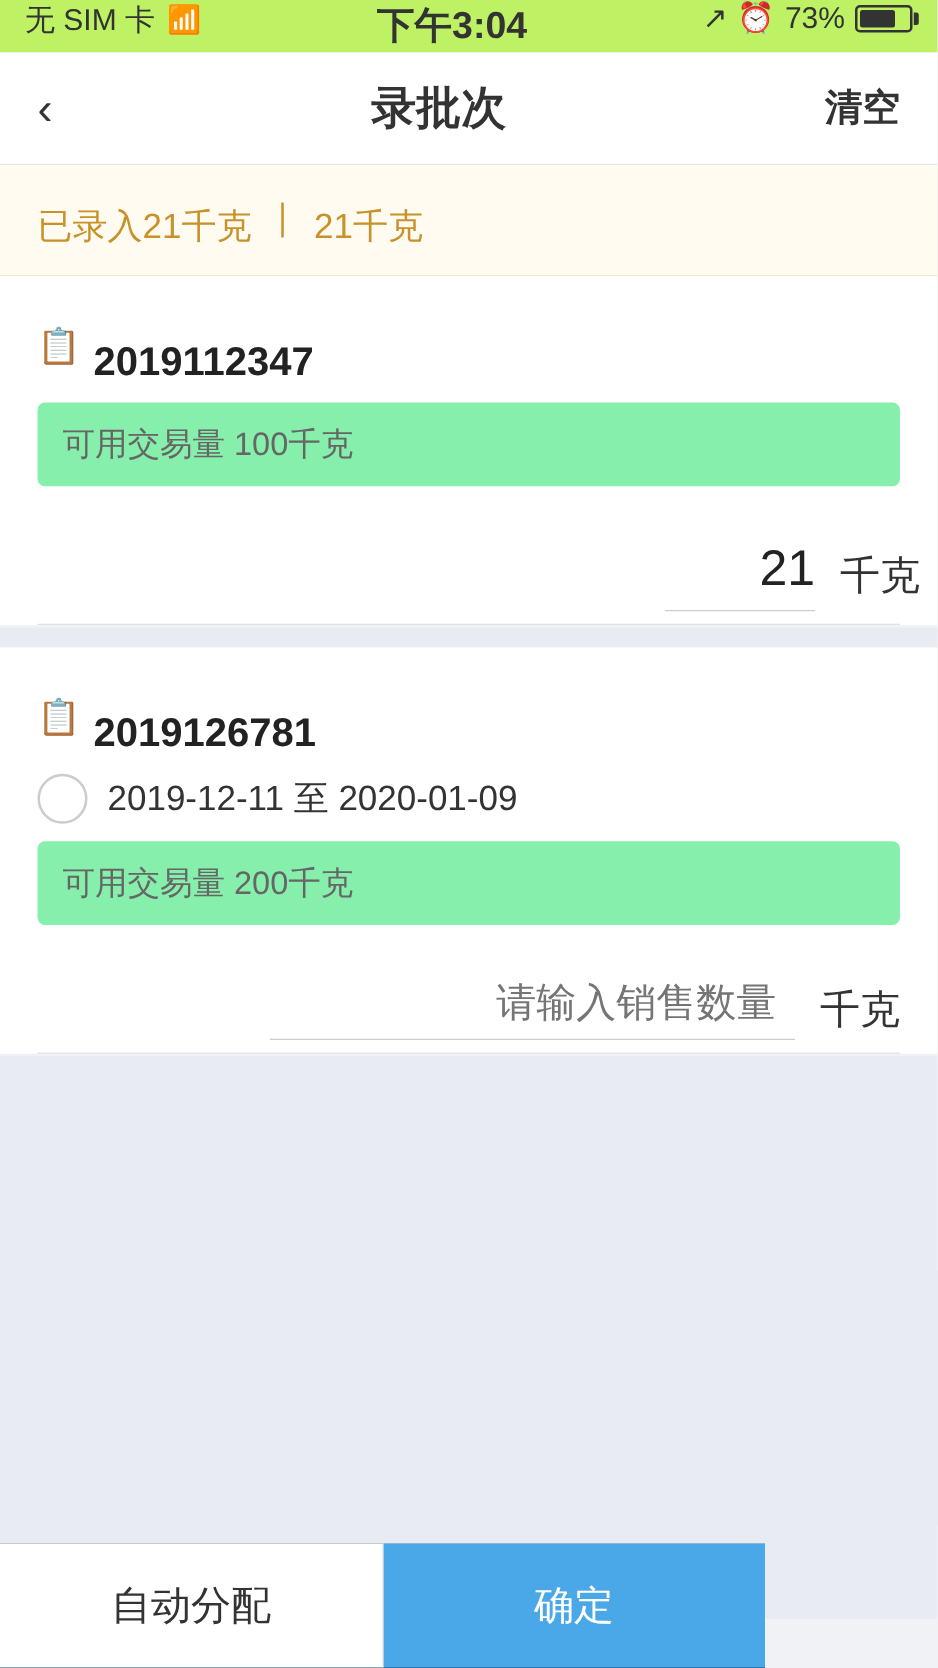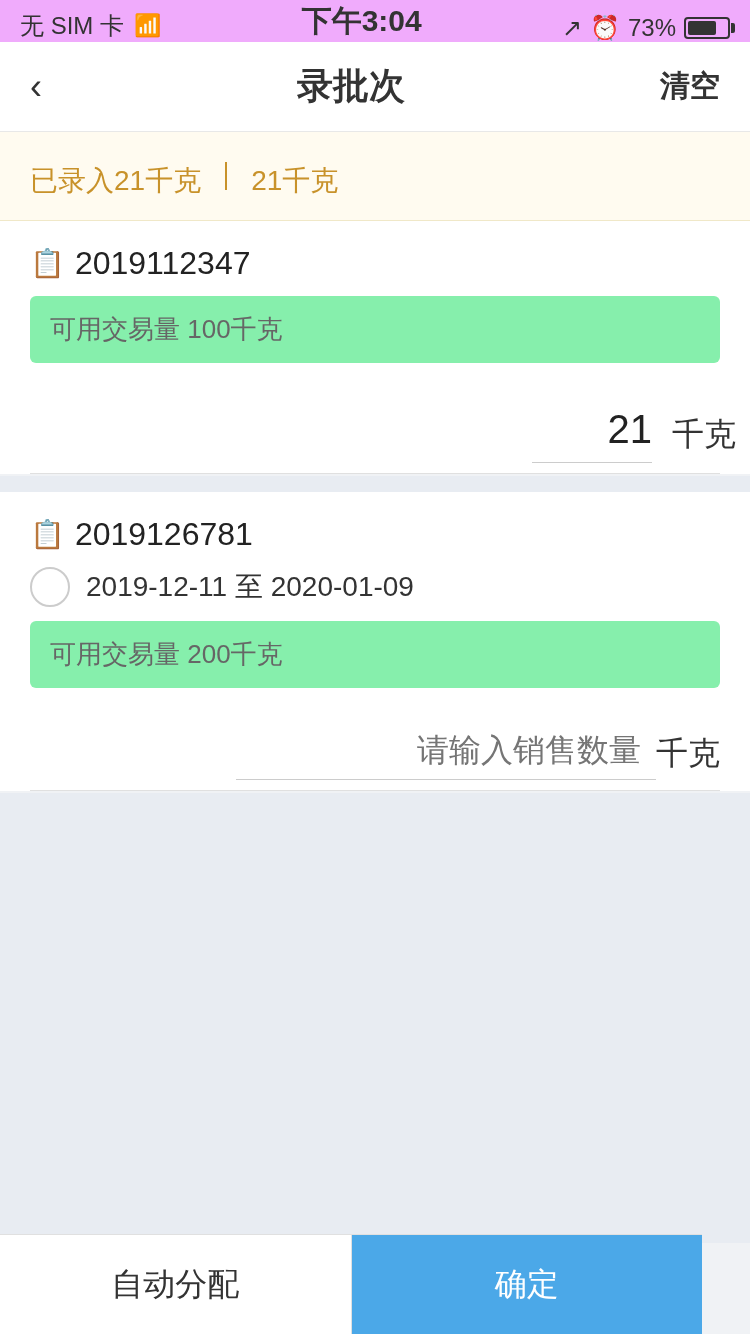--- a/index.html
+++ b/index.html
@@ -10,23 +10,23 @@
       font-family: -apple-system, "PingFang SC", "Helvetica Neue", sans-serif;
       background: #f0f2f5;
       font-size: 28px;
       color: #333;
     }
 
     
     .status-bar {
       width: 750px;
       height: 42px;
-      background: #f0abfc;
-      display: flex;
-      align-items: flex-end;
+      background: #bef264;
+      display: flex;
+      align-items: flex-start;
       justify-content: space-between;
       padding: 0 20px;
       font-size: 24px;
       color: #333;
     }
     .status-left { display: flex; align-items: center; gap: 10px; }
     .status-center { font-weight: 600; font-size: 30px; }
     .status-right { display: flex; align-items: center; gap: 8px; font-size: 24px; }
     .battery {
       width: 46px; height: 22px;
@@ -119,22 +119,23 @@
       align-items: center;
       gap: 10px;
       margin-bottom: 14px;
     }
     .doc-icon {
       font-size: 28px;
       color: #555;
     }
     .batch-id-text {
       font-size: 32px;
-      font-weight: 400;
+      font-weight: 700;
       color: #222;
+      margin-top: 26px;
     }
 
     .date-row {
       display: flex;
       align-items: center;
       gap: 16px;
       margin-bottom: 14px;
     }
     .radio-circle {
       width: 40px;
@@ -196,23 +197,24 @@
 
     .divider-line {
       height: 1px;
       background: #e0e0e0;
       margin: 0 30px;
     }
 
     
     .input-row {
       display: flex;
-      align-items: flex-start;
+      align-items: center;
       justify-content: flex-end;
       padding: 20px 30px 10px;
+      gap: 20px;
     }
     .input-field {
       border: none;
       outline: none;
       text-align: right;
       font-size: 32px;
       color: #333;
       background: transparent;
       min-width: 200px;
     }
@@ -230,21 +232,21 @@
       background: #e8ecf2;
       flex: 1;
       min-height: 400px;
     }
 
     
     .bottom-bar {
       position: fixed;
       bottom: 0;
       left: 0;
-      width: 702px;
+      width: 612px;
       height: 100px;
       display: flex;
       background: #0c4a6e;
       border-top: 1px solid #e0e0e0;
     }
     .btn-auto {
       flex: 1;
       display: flex;
       align-items: center;
       justify-content: center;

